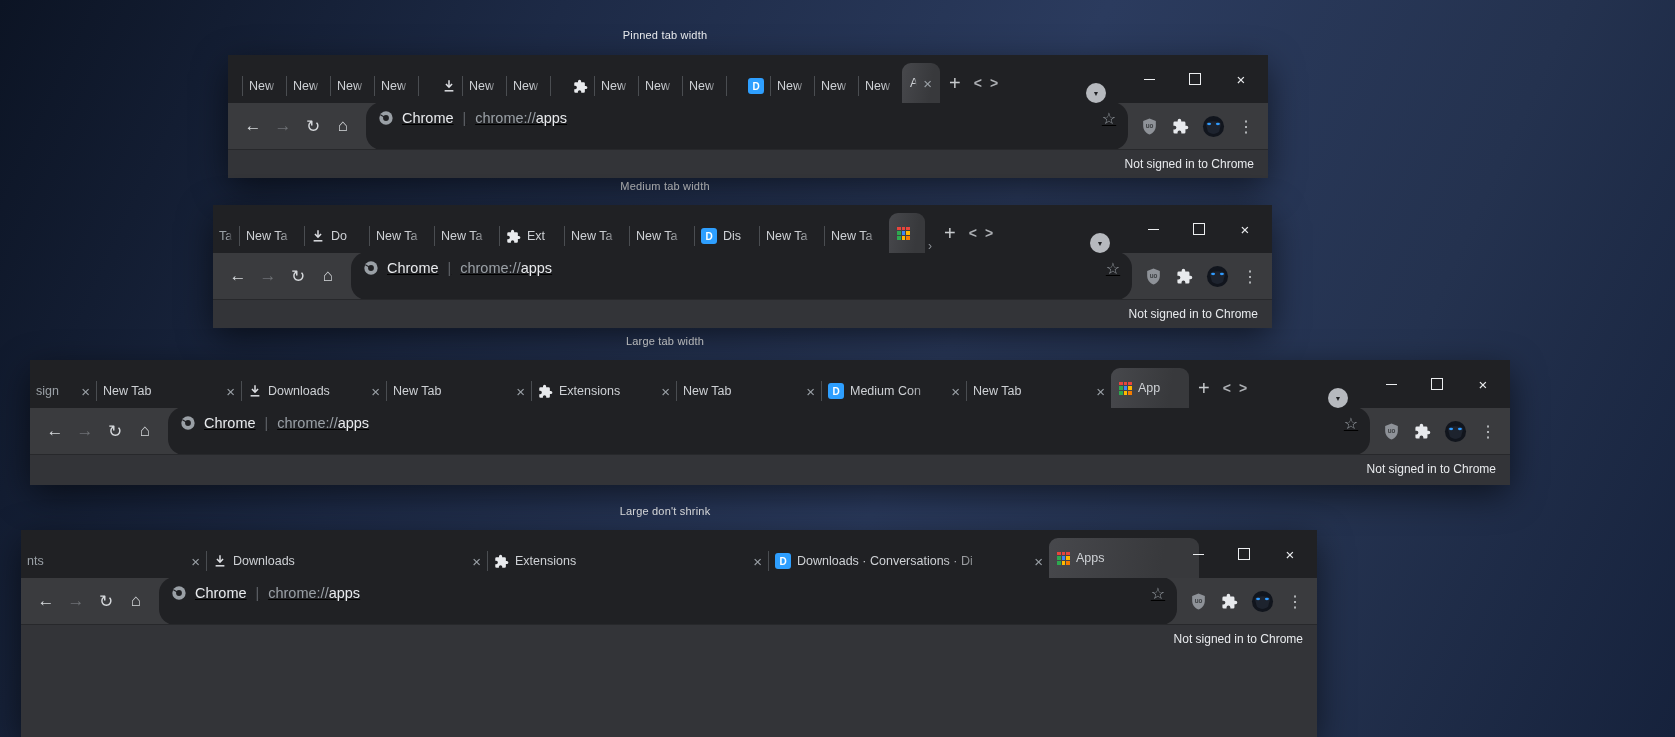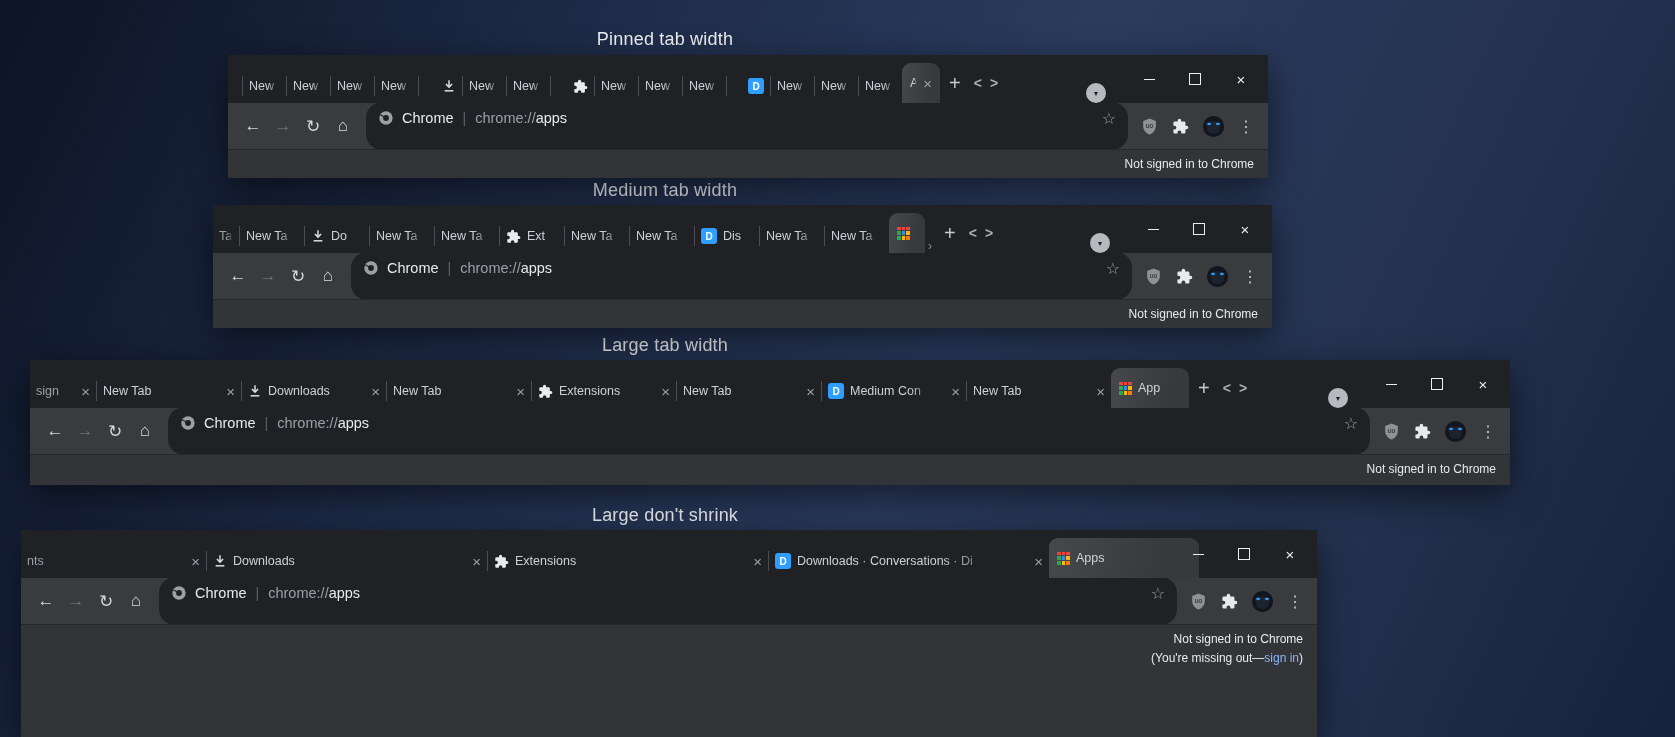--- a/index.html
+++ b/index.html
@@ -2,21 +2,21 @@
 <html><head>
 <meta charset="utf-8">
 <style>
   html,body{margin:0;padding:0;}
   body{
     width:1675px;height:737px;overflow:hidden;position:relative;
     font-family:"Liberation Sans", sans-serif;
     background:linear-gradient(115deg,#0c1424 0%,#1d2a46 28%,#2b3b5e 55%,#243párty 0,#24324f 75%,#16223c 100%);
   }
   body{background:linear-gradient(115deg,#0c1424 0%,#1d2a46 28%,#2b3b5e 55%,#24324f 78%,#16223c 100%);}
-  .caption{position:absolute;left:0;width:1330px;text-align:center;color:#eceef1;font-size:18px;letter-spacing:.2px;}
+  .caption{position:absolute;left:0;width:1330px;text-align:center;color:#eceef1;font-size:11px;letter-spacing:.2px;}
   .window{
     position:absolute;display:flex;flex-direction:column;
     box-shadow:0 10px 34px rgba(0,0,0,.55);
     background:#202124;
     border-radius:14px;
   }
   
   .tabstrip{height:48px;background:#202124;display:flex;align-items:flex-end;position:relative;flex:none;}
   .tabs{display:flex;align-items:flex-end;height:40px;min-width:0;}
   .tab{
@@ -53,21 +53,21 @@
   .win-controls{position:absolute;top:0;right:4px;height:48px;display:flex;align-items:center;}
   .win-btn{width:46px;height:48px;display:flex;align-items:center;justify-content:center;color:#eceef0;}
   .win-btn .bar{width:11px;height:1px;background:#eceef0;}
   .win-btn .box{width:10px;height:10px;border:1px solid #eceef0;}
   .win-btn.close{font-size:15px;}
   
   .toolbar{height:46px;background:#3a3b3e;display:flex;align-items:center;padding:0 10px;flex:none;}
   .nav-ic{width:30px;text-align:center;font-size:17px;color:#d6d9dc;flex:none;}
   .nav-ic.dim{color:#6e7175;}
   .omnibox{flex:1;height:32px;background:#202124;border-radius:16px;display:flex;align-items:center;
-    padding:0 4px 16px 12px;margin:0 8px;min-width:0;}
+    padding:0 4px 16px 12px;margin:0 8px;min-width:0;text-decoration:underline;}
   .ob-site{color:#e8eaed;font-size:14.5px;margin-left:8px;}
   .ob-div{color:#5f6368;margin:0 9px;font-size:14px;}
   .ob-scheme{color:#9aa0a6;font-size:14.5px;}
   .ob-page{color:#e8eaed;font-size:14.5px;}
   .ob-star{margin-left:auto;width:30px;text-align:center;color:#9aa0a6;font-size:16px;}
   .tb-right{display:flex;align-items:center;gap:13px;flex:none;padding:0 4px;}
   .dots{color:#c7cacd;font-size:16px;letter-spacing:0;}
   
   .content{flex:1;background:#333438;border-top:1px solid #27282b;text-align:right;
     padding:5px 14px 0;font-size:12px;color:#e8eaed;line-height:19px;}
@@ -638,15 +638,14 @@
             <path fill="#1d232e" d="M4 9c2-3.2 14-3.2 16 0l-2.2 8.6c-4 3-7.6 3-11.6 0z"></path>
             <ellipse cx="7.4" cy="9.4" rx="2.1" ry="1.2" fill="#2f9bff"></ellipse>
             <ellipse cx="16.6" cy="9.4" rx="2.1" ry="1.2" fill="#2f9bff"></ellipse>
           </svg>
         </span>
       <span class="dots">⋮</span>
     </div>
   </div>
   <div class="content">
     <div>Not signed in to Chrome</div>
-    <div><span>(You're missing out—</span><a href="#">sign in</a><span>)</span></div>
   </div>
   </div>
 
 </body></html>

